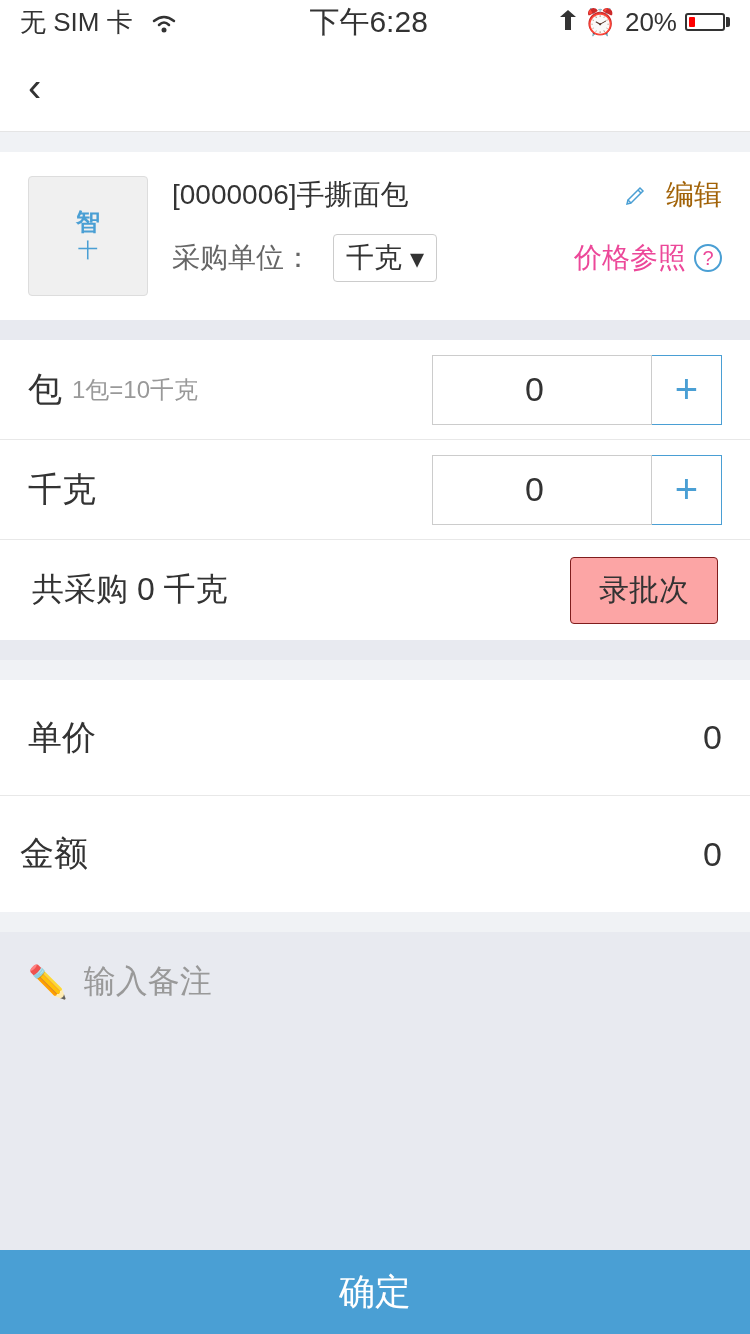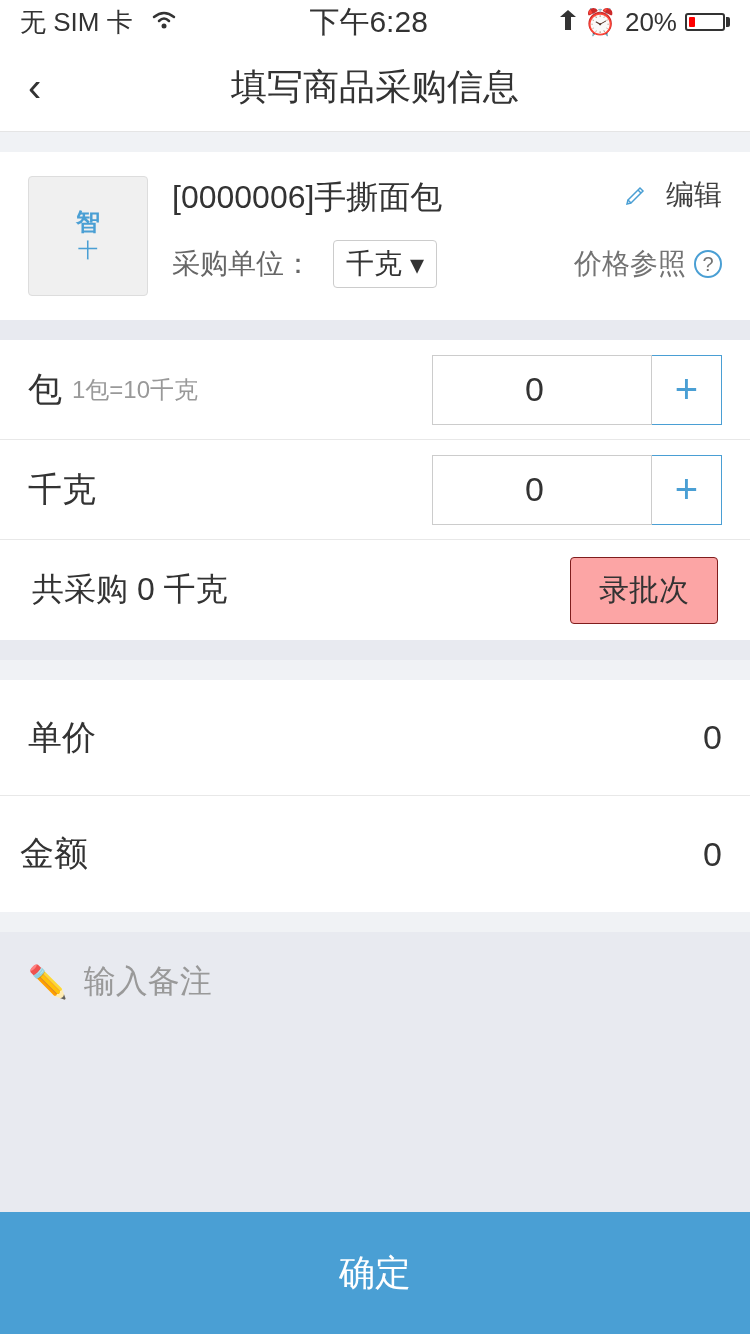--- a/index.html
+++ b/index.html
@@ -19,21 +19,21 @@
       height: 44px;
       background: #fff;
       display: flex;
       align-items: center;
       justify-content: space-between;
       padding: 0 20px;
       font-size: 28px;
     }
     .status-left {
       display: flex;
-      align-items: flex-start;
+      align-items: flex-end;
       gap: 16px;
       font-size: 26px;
       color: #333;
     }
     .status-center {
       font-size: 30px;
       font-weight: 500;
       color: #333;
     }
     .status-right {
@@ -131,26 +131,26 @@
     .product-info {
       flex: 1;
     }
     .product-info-top {
       display: flex;
       justify-content: space-between;
       align-items: flex-start;
       margin-bottom: 20px;
     }
     .product-name {
-      font-size: 32px;
+      font-size: 28px;
       color: #333;
       font-weight: 500;
     }
     .edit-link {
-      color: #404040;
+      color: #a16207;
       font-size: 28px;
       display: flex;
       align-items: center;
       gap: 19px;
     }
     .product-info-bottom {
       display: flex;
       justify-content: space-between;
     }
     .unit-label {
@@ -163,21 +163,21 @@
       border: 1px solid #ccc;
       border-radius: 4px;
       padding: 4px 12px;
       font-size: 28px;
       color: #333;
       background: #fff;
       margin-left: 12px;
       gap: 8px;
     }
     .price-ref {
-      color: #737373;
+      color: #ec4899;
       font-size: 28px;
       display: flex;
       align-items: center;
       gap: 8px;
     }
     .price-ref-circle {
       width: 28px;
       height: 28px;
       border: 2px solid #4a9fd4;
       border-radius: 50%;
@@ -315,21 +315,21 @@
     
     .content-spacer {
       background: #e8eaf0;
       flex: 1;
       min-height: 300px;
     }
 
     
     .confirm-btn {
       width: 750px;
-      height: 122px;
+      height: 84px;
       background: #4a9fd4;
       color: #fff;
       font-size: 36px;
       border: none;
       cursor: pointer;
       display: flex;
       align-items: center;
       justify-content: center;
       position: fixed;
       bottom: 0;
@@ -370,21 +370,20 @@
         <span class="battery-body">
           <span class="battery-fill"></span>
         </span>
         <span class="battery-tip"></span>
       </span>
     </div>
   </div>
 
   <div class="nav-bar">
     <span class="nav-back">‹</span>
-    <span class="nav-title">填写商品采购信息</span>
   </div>
 
   <div class="product-card">
     <div class="product-image">
       <div class="product-logo-text">智</div>
       <div class="product-logo-sub">十</div>
     </div>
     <div class="product-info">
       <div class="product-info-top">
         <span class="product-name">[0000006]手撕面包</span>

